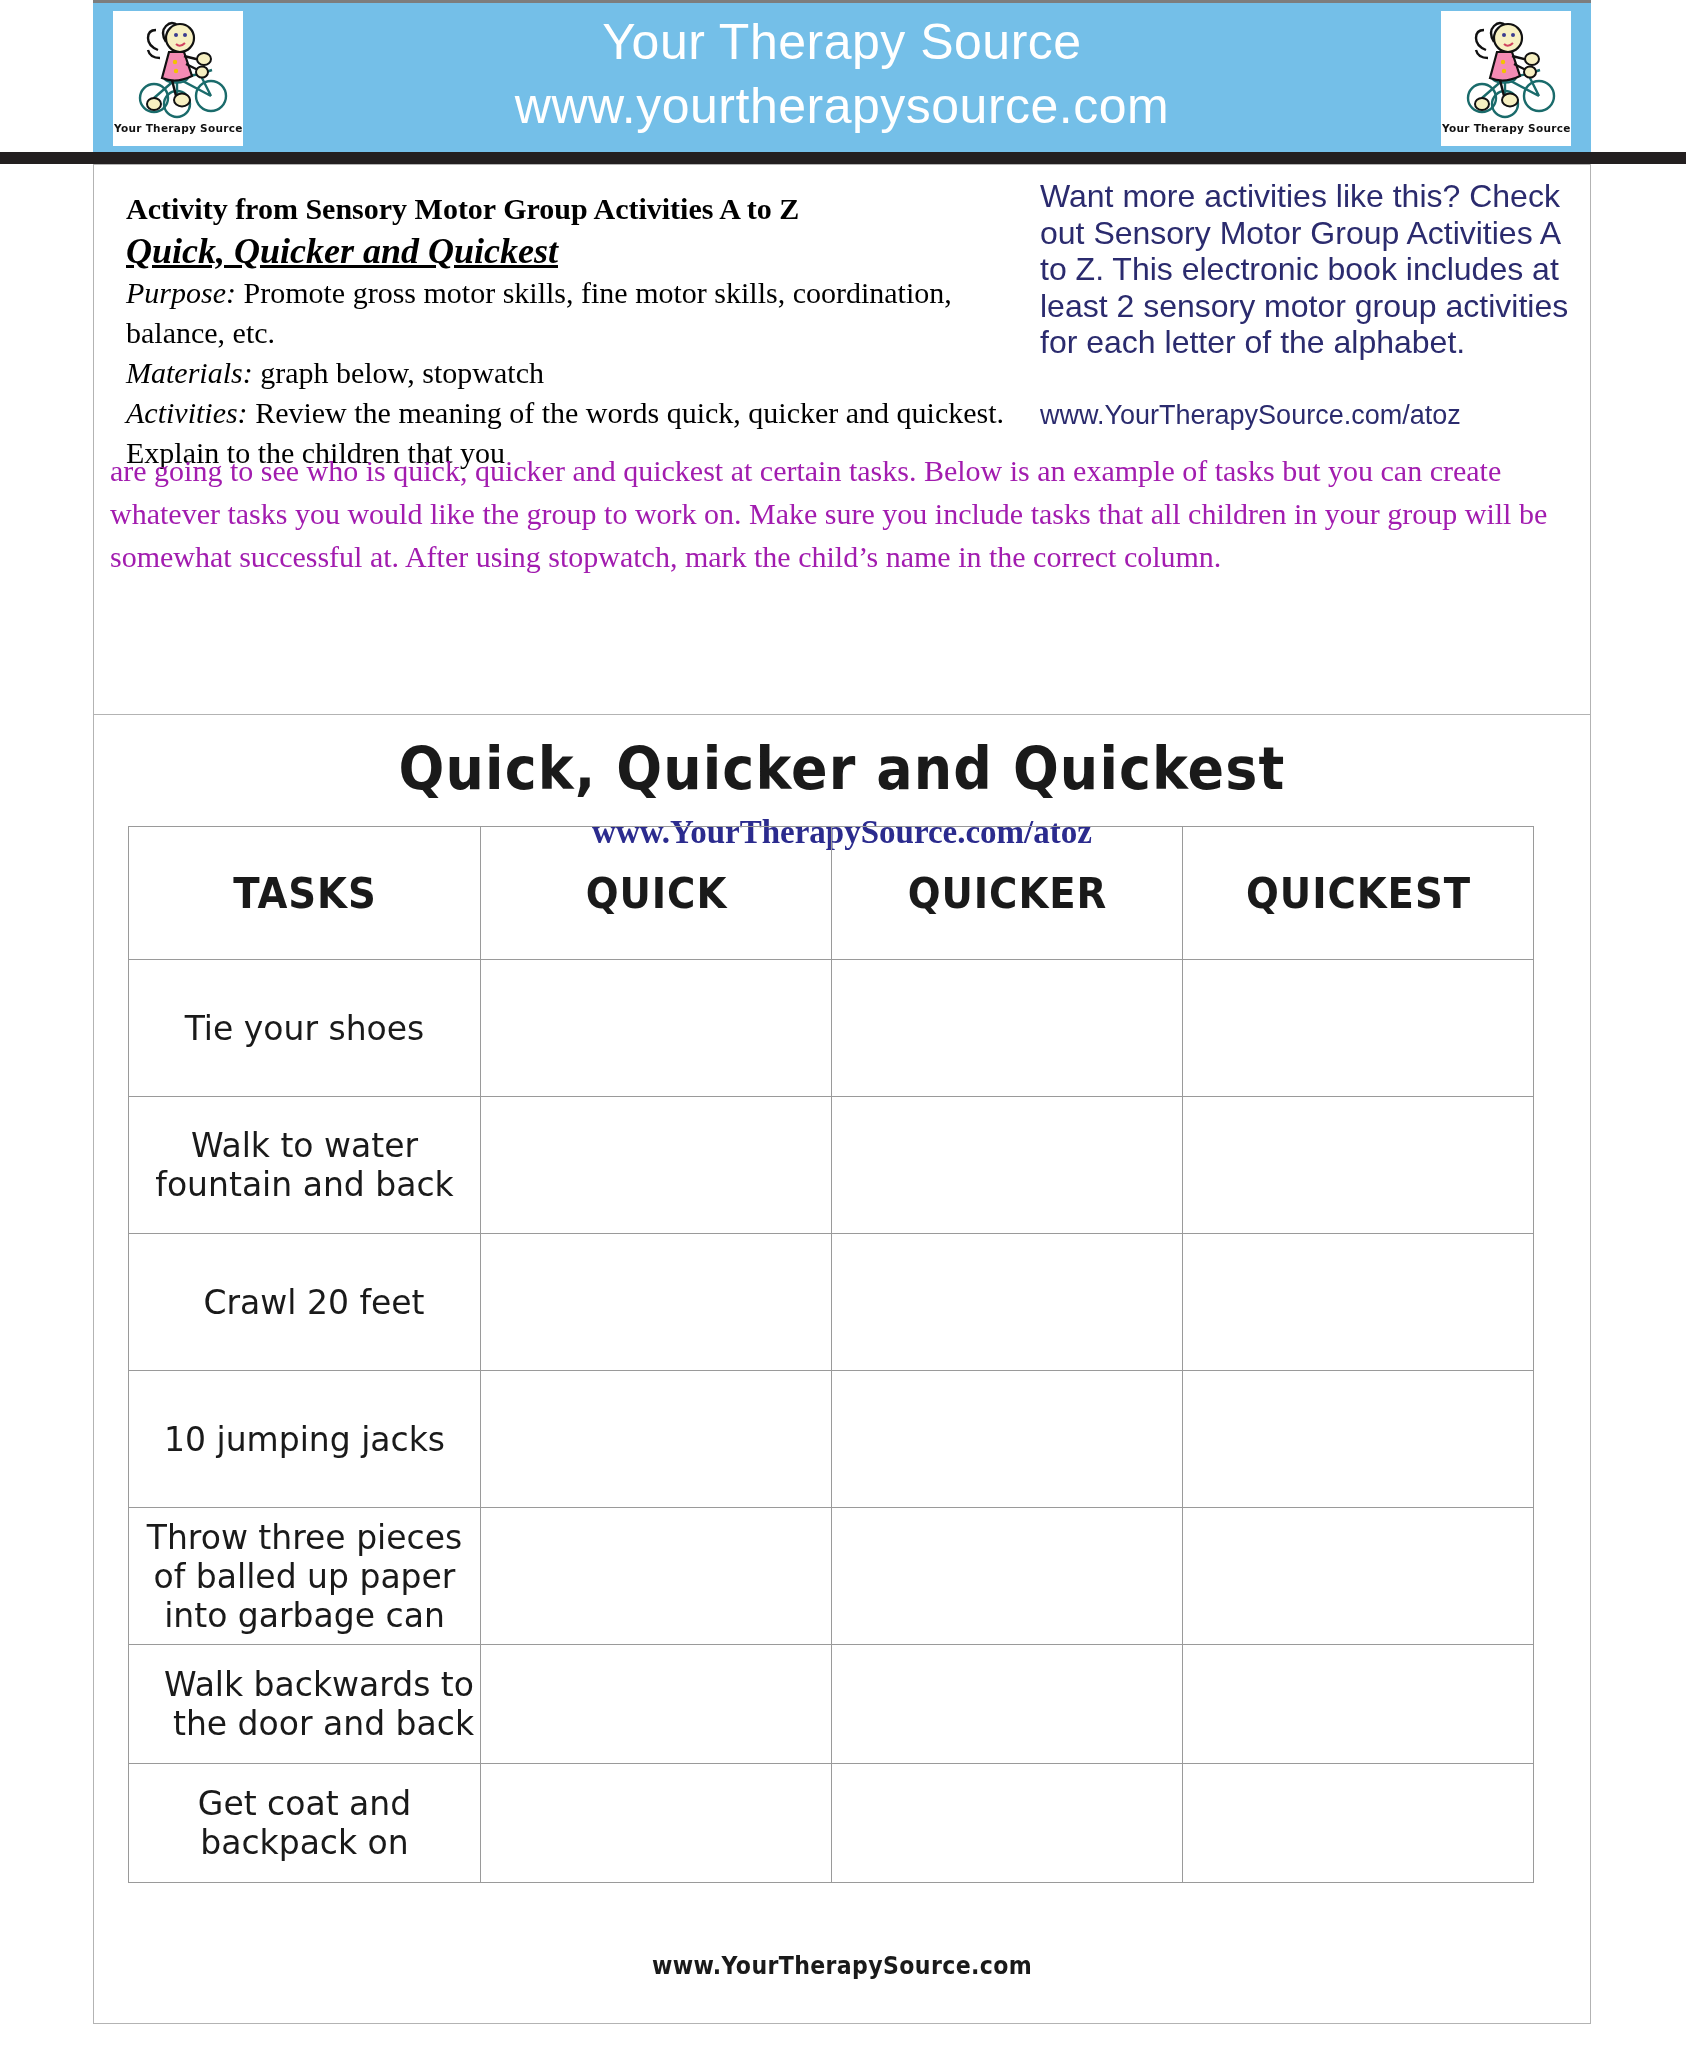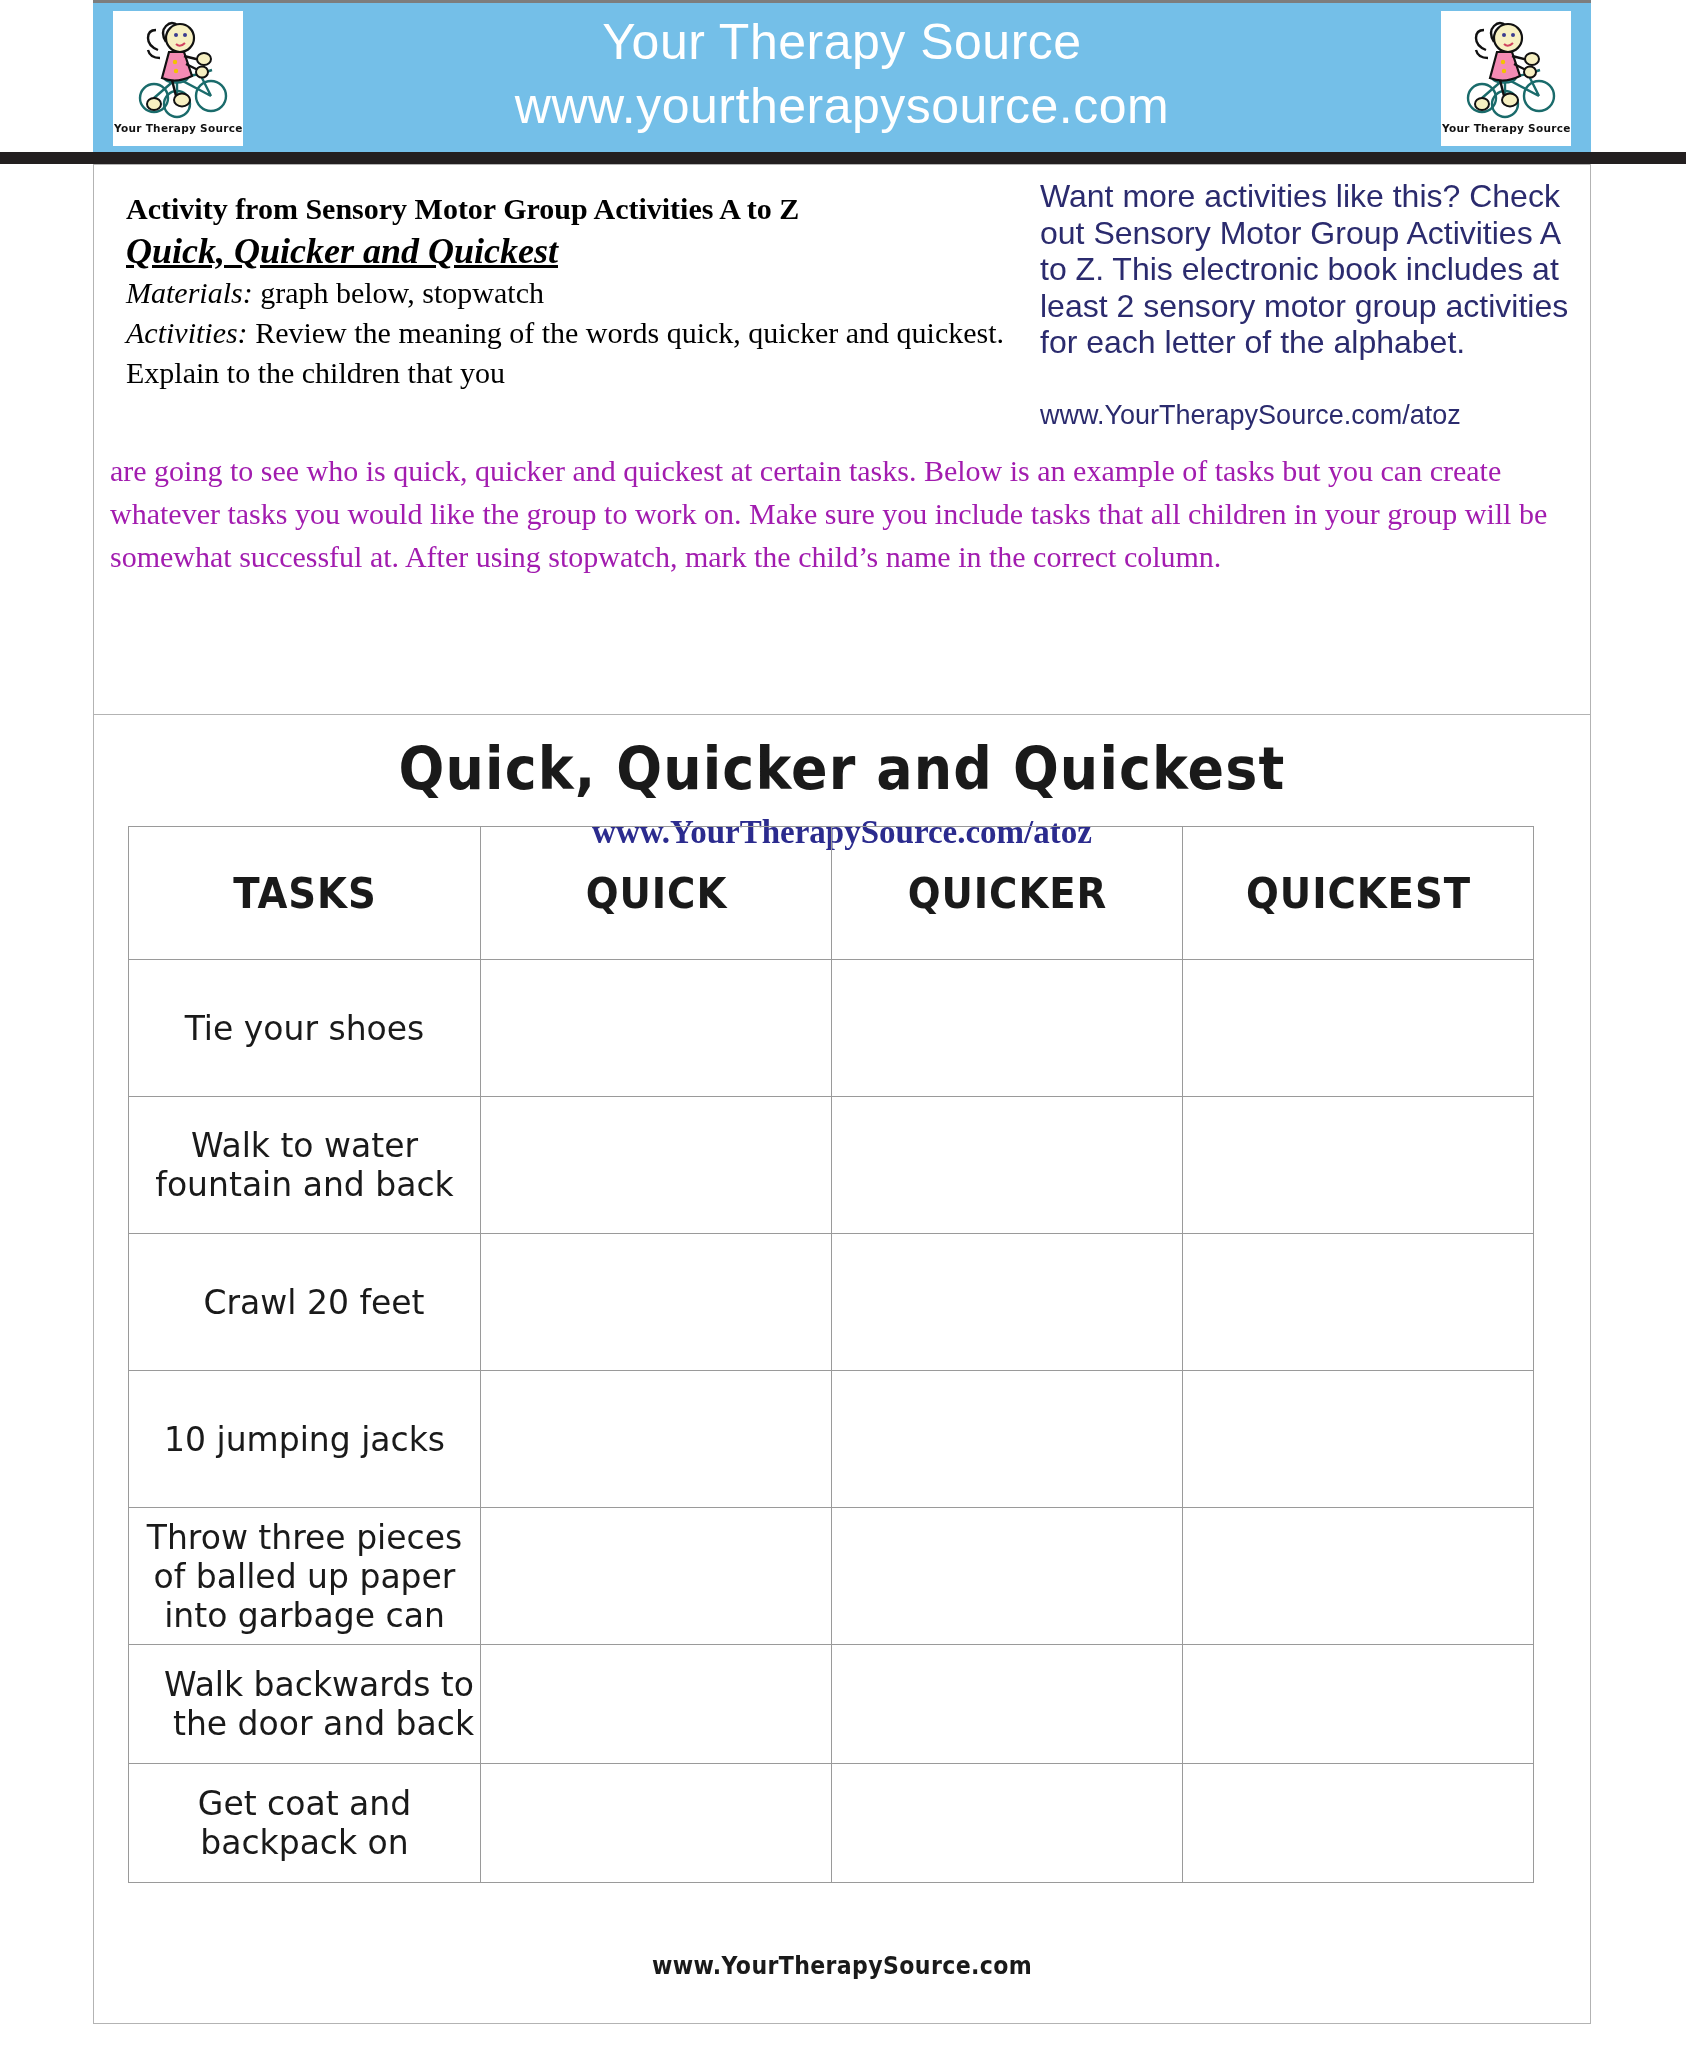--- a/index.html
+++ b/index.html
@@ -319,20 +319,23 @@
 <div id="black-bar"></div>
 
 <div id="page-frame"></div>
 
 <div id="info-block">
 
   <div id="info-left">
     <div id="activity-from">Activity from Sensory Motor Group Activities A to Z</div>
     <div><span id="activity-title">Quick, Quicker and Quickest</span></div>
     <div class="meta-line">
+      <span class="lbl">Purpose:</span><span> Promote gross motor skills, fine motor skills, coordination, balance, etc.</span>
+    </div>
+    <div class="meta-line">
       <span class="lbl">Materials:</span><span>  graph below, stopwatch</span>
     </div>
     <div class="meta-line">
       <span class="lbl">Activities:</span><span>   Review the meaning of the words quick, quicker and quickest.  Explain to the children that you</span>
     </div>
   </div>
 
   <div id="info-right">
     <div id="promo-text">Want more activities like this? Check out Sensory Motor Group Activities A to Z.  This electronic book includes at least 2 sensory motor group activities for each letter of the alphabet.</div>
     <div id="promo-url">www.YourTherapySource.com/atoz</div>

